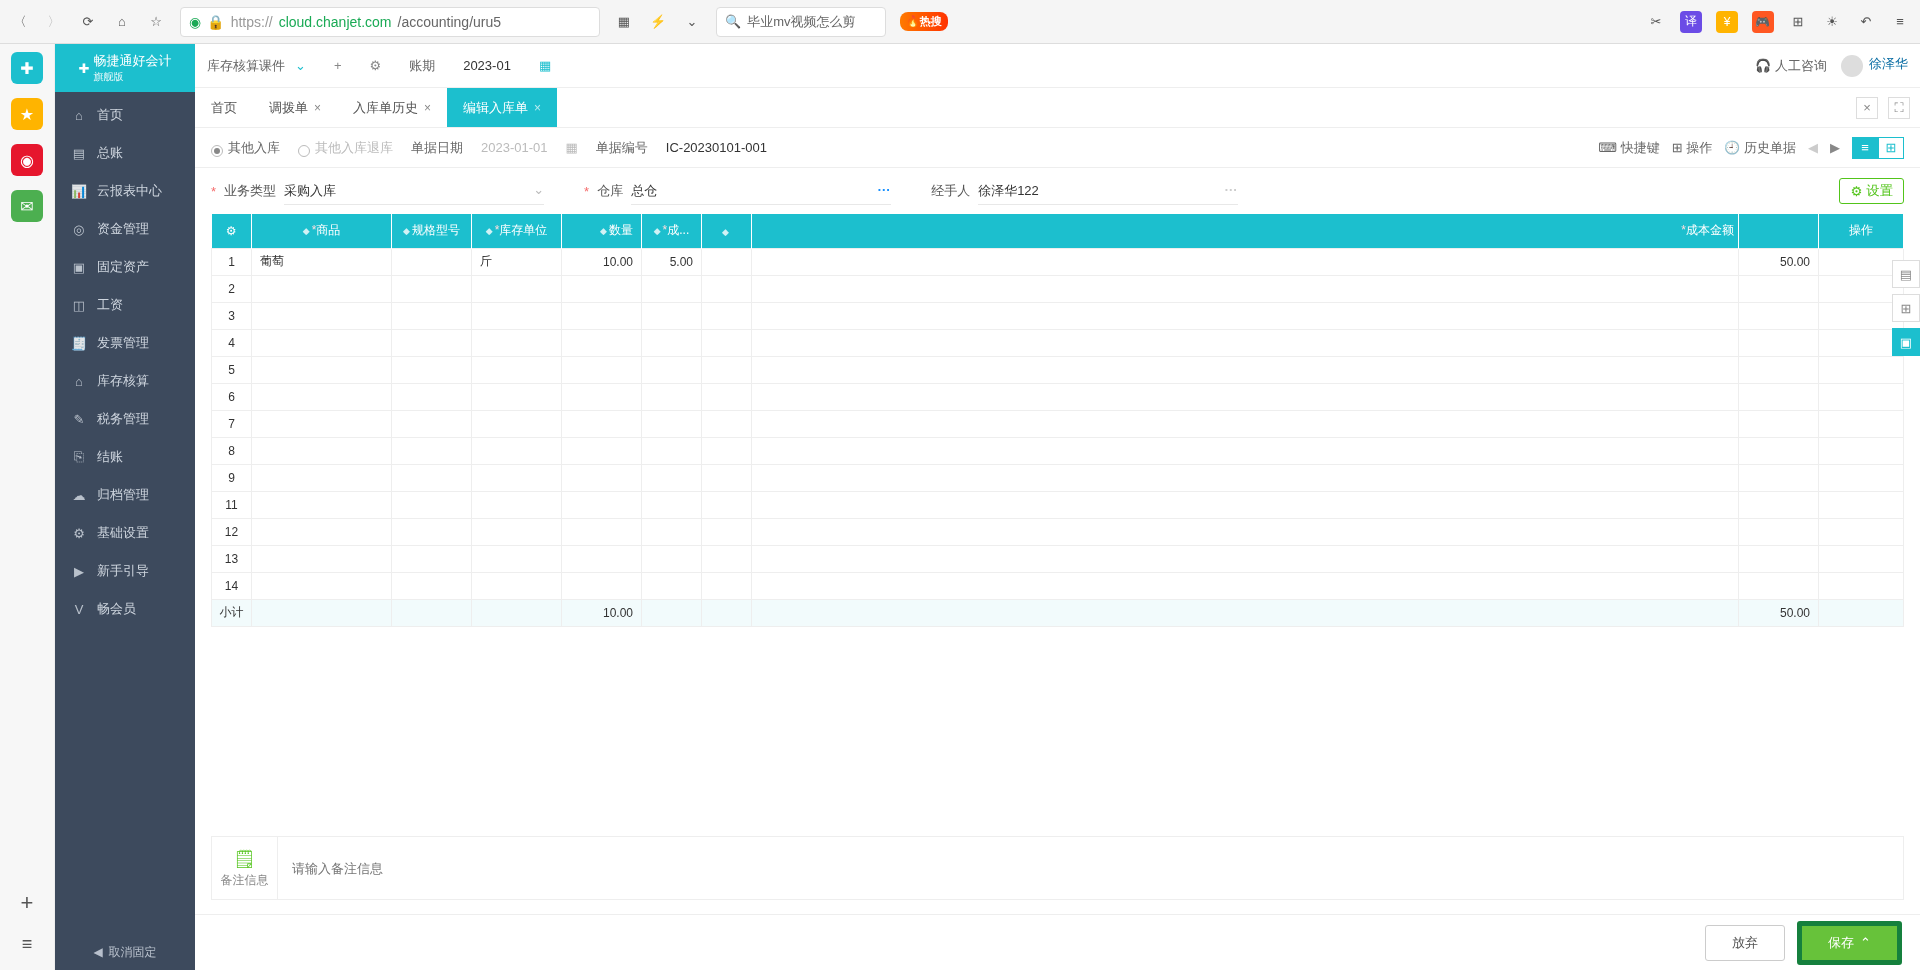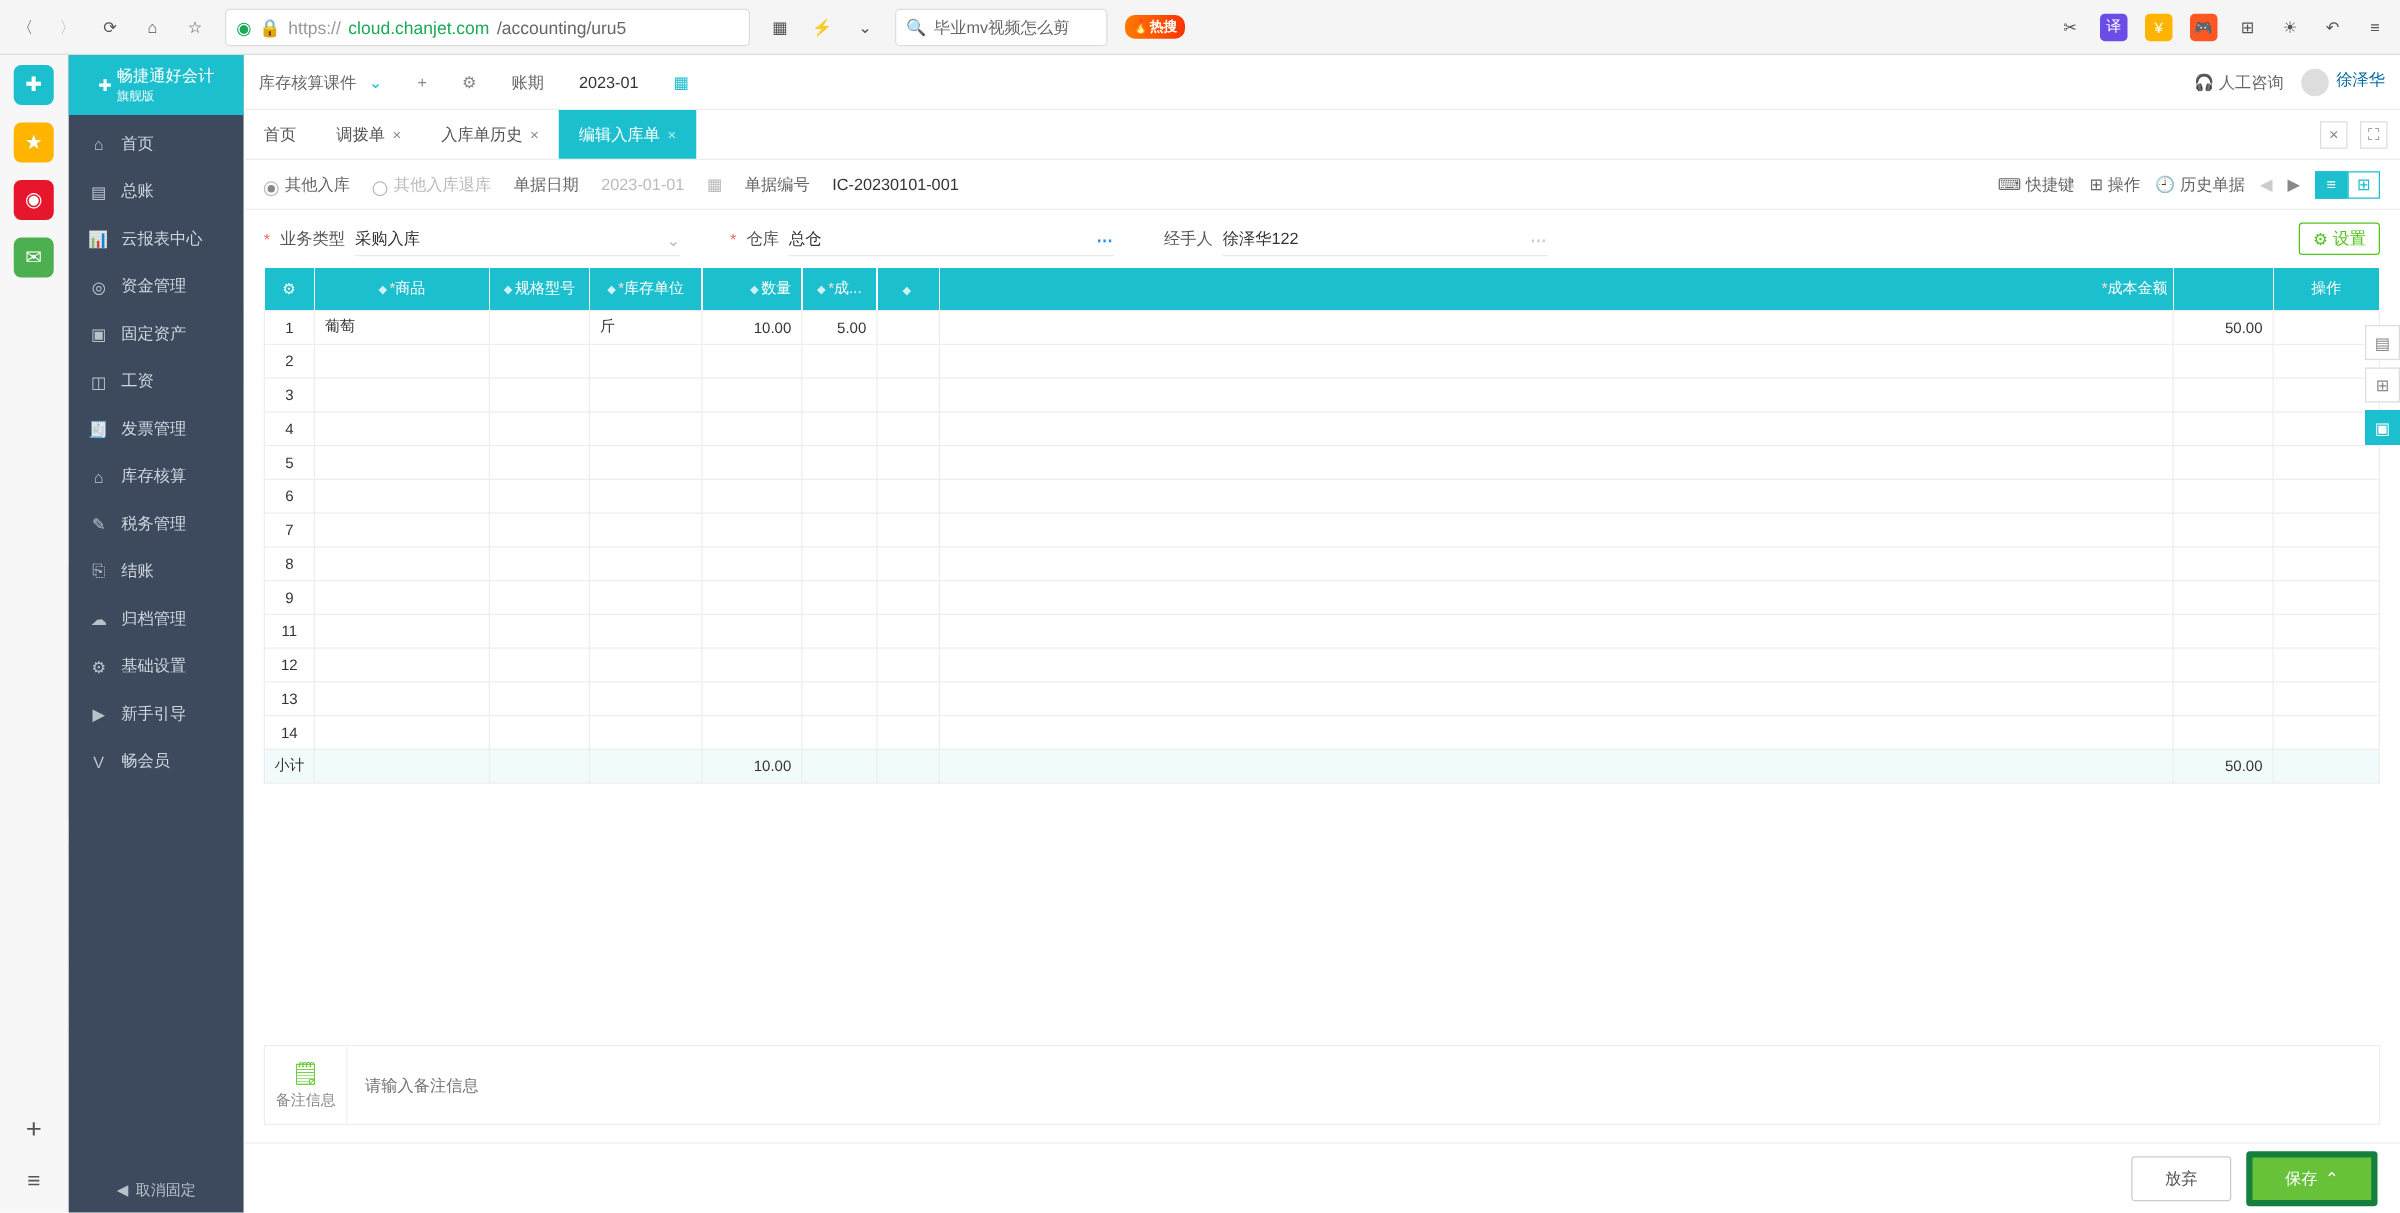--- a/index.html
+++ b/index.html
@@ -56,21 +56,21 @@
 .radio .dot { width: 12px; height: 12px; border: 1px solid #bbb; border-radius: 50%; display: inline-block; position: relative; }
 .radio.checked .dot::after { content: ""; position: absolute; inset: 2px; background: #888; border-radius: 50%; }
 .docmeta .right { margin-left: auto; display: flex; align-items: center; gap: 12px; }
 .view-toggle { display: flex; }
 .view-toggle .vt { width: 26px; height: 22px; border: 1px solid #1cbfce; display: flex; align-items: center; justify-content: center; color: #1cbfce; }
 .view-toggle .vt.active { background: #1cbfce; color: #fff; }
 
 .formrow { height: 46px; display: flex; align-items: center; padding: 0 16px; gap: 40px; color: #555; }
 .field { display: flex; align-items: center; gap: 8px; }
 .field .req { color: #f56c6c; }
-.field .val { color: #333; min-width: 260px; border-bottom: 1px solid #e8e8e8; padding: 4px 0; display: flex; justify-content: space-between; align-items: flex-end; gap: 28px; }
+.field .val { color: #333; min-width: 260px; border-bottom: 1px solid #e8e8e8; padding: 4px 0; display: flex; justify-content: space-between; align-items: flex-start; gap: 28px; }
 .field .val .chev { color: #bbb; }
 .btn-outline { border: 1px solid #52c41a; color: #52c41a; background: #fff; padding: 3px 10px; border-radius: 3px; cursor: pointer; display: inline-flex; gap: 4px; align-items: center; }
 
 .grid-wrap { flex: 1; padding: 0 16px; overflow: auto; }
 table.grid { width: 100%; border-collapse: collapse; table-layout: fixed; }
 .grid thead th { background: #1cbfce; color: #fff; font-weight: normal; height: 34px; border-right: 1px solid rgba(255,255,255,.25); font-size: 12px; position: relative; }
 .grid thead th .req { color: #ffdede; }
 .grid thead th .sort { font-size: 9px; opacity: .8; margin-right: 2px; }
 .grid tbody td { height: 27px; border: 1px solid #eee; text-align: center; font-size: 12px; }
 .grid tbody td.num { text-align: right; padding-right: 8px; }

